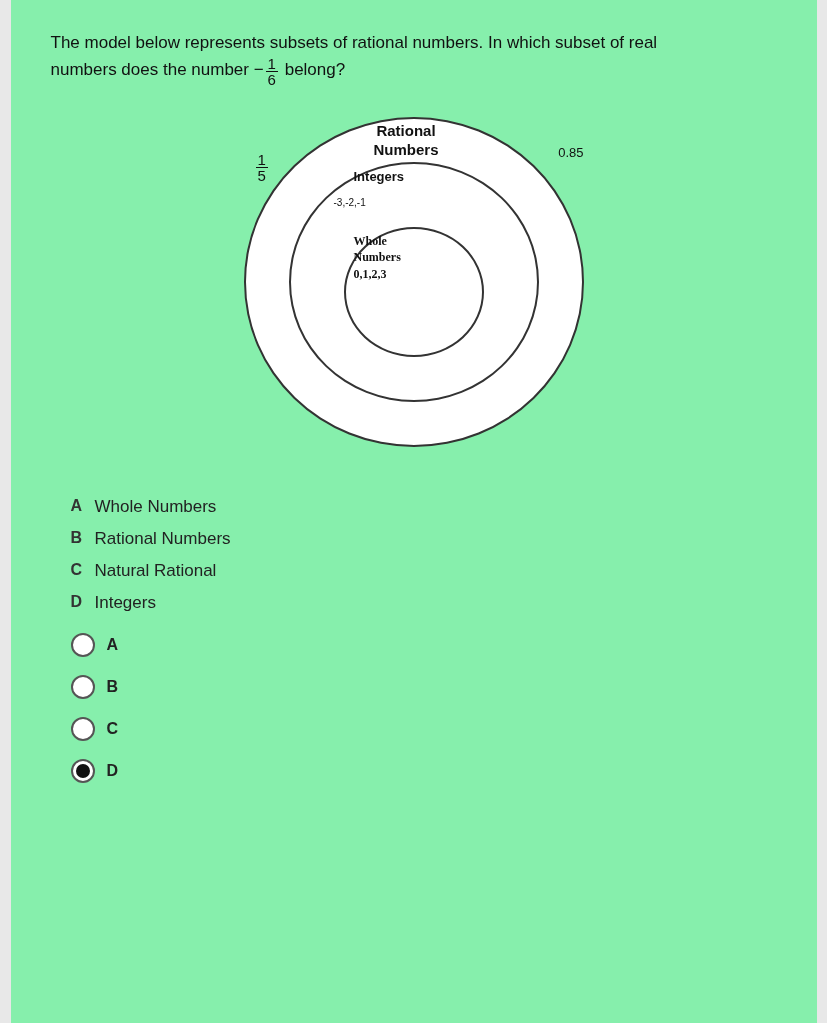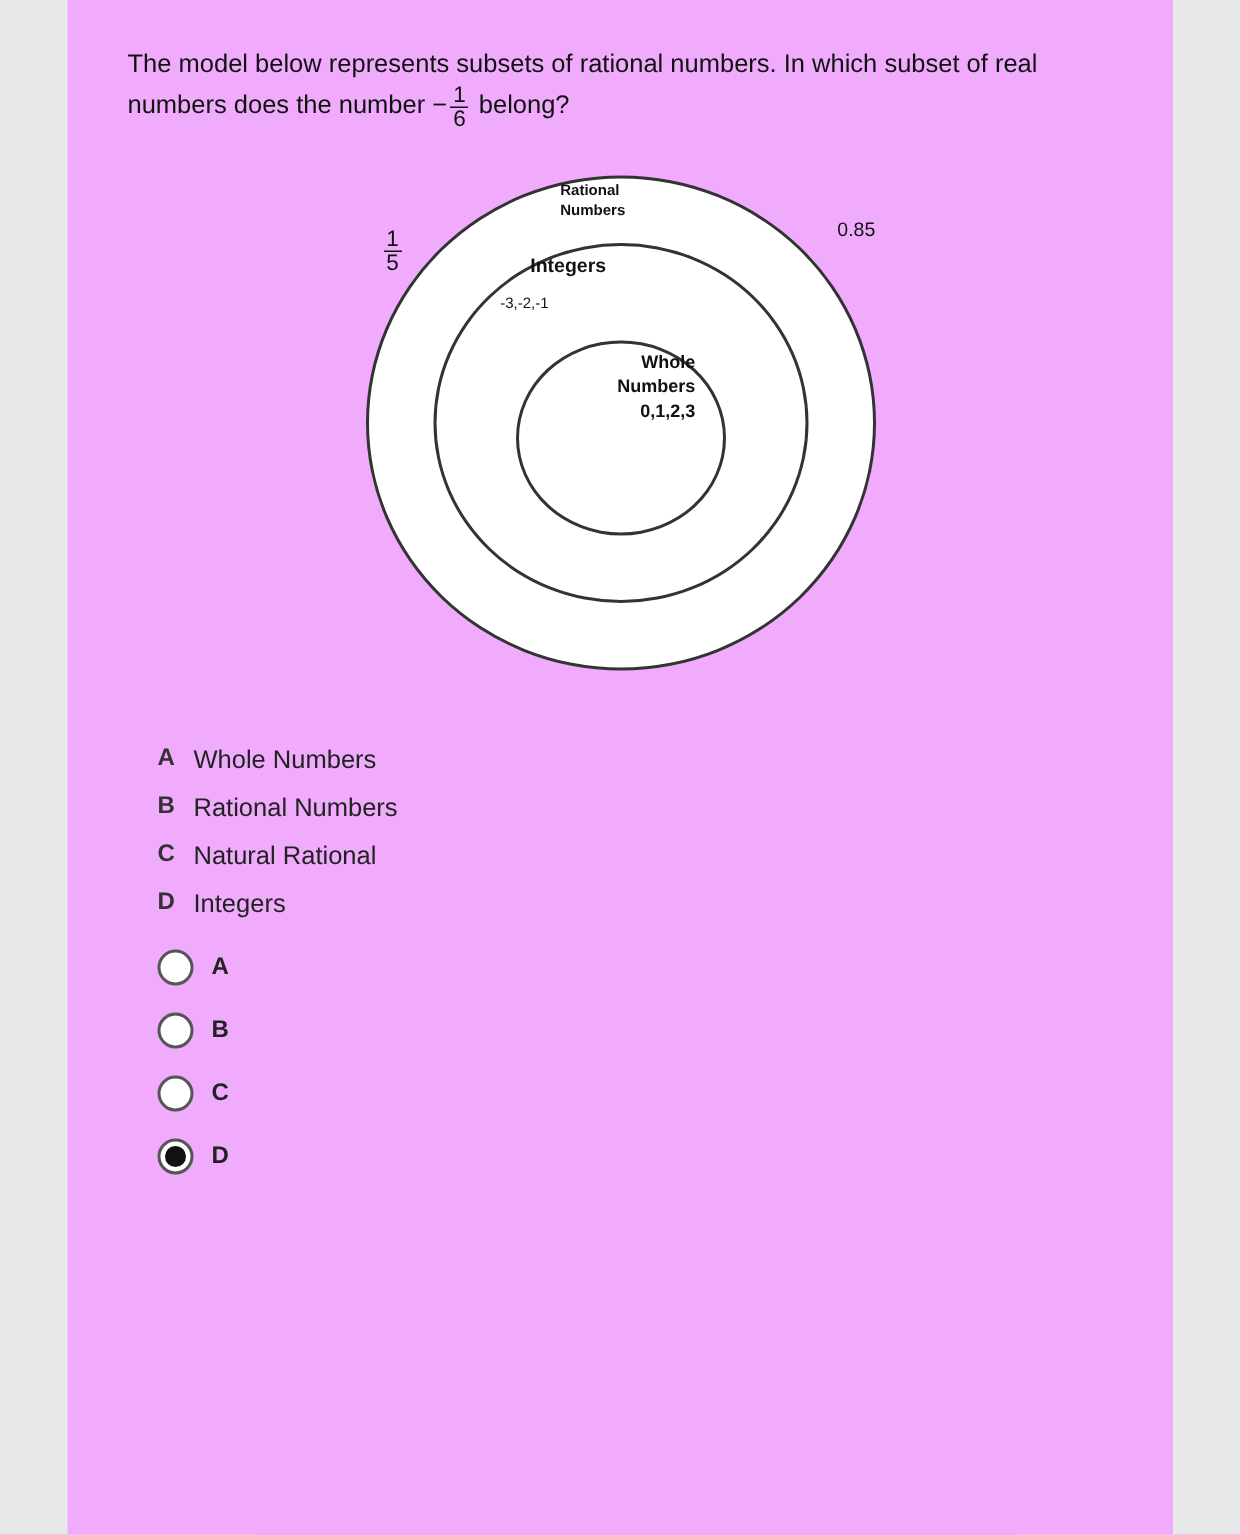--- a/index.html
+++ b/index.html
@@ -6,22 +6,22 @@
     body {
       background: #e8e8e8;
       font-family: Arial, sans-serif;
       width: 827px;
       min-height: 1023px;
       display: flex;
       align-items: flex-start;
       justify-content: center;
     }
     .page {
-      background: #f0abfc;
-      width: 737px;
+      background: #86efac;
+      width: 806px;
       min-height: 1023px;
       padding: 30px 40px;
     }
     .question-text {
       font-size: 17px;
       line-height: 1.5;
       color: #111;
       margin-bottom: 20px;
       max-width: 700px;
     }
@@ -80,23 +80,24 @@
       top: 120px;
       left: 120px;
       background: #fff;
     }
 
     
     .label-rational-title {
       position: absolute;
       top: 14px;
       left: 150px;
-      font-size: 10px;
-      font-weight: bold;
-      color: #111;
+      font-size: 15px;
+      font-weight: bold;
+      color: #111;
+      text-align: center;
       line-height: 1.3;
     }
     .label-085 {
       position: absolute;
       top: 38px;
       right: 20px;
       font-size: 13px;
       color: #111;
       margin-left: 27px;
     }
@@ -123,23 +124,24 @@
       font-size: 10px;
       color: #111;
     }
     .label-whole-inner {
       position: absolute;
       top: 126px;
       left: 130px;
       font-size: 12px;
       font-weight: bold;
       color: #111;
-      text-align: right;
+      text-align: left;
       line-height: 1.4;
       width: 110px;
+      font-family: Liberation Serif, serif;
     }
 
     
     .answer-choices {
       margin: 10px 0 20px 20px;
     }
     .answer-row {
       display: flex;
       align-items: flex-start;
       margin-bottom: 12px;

